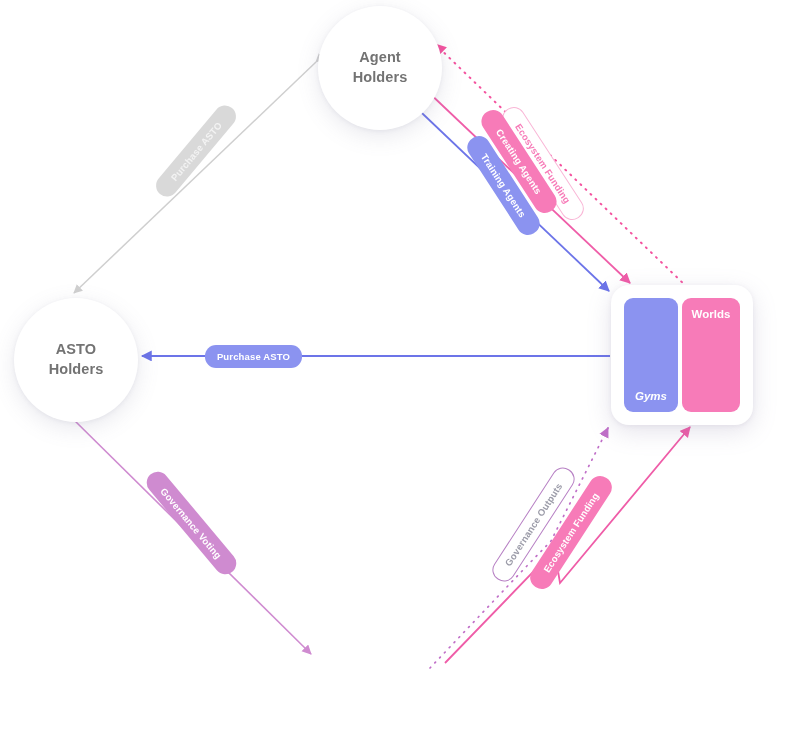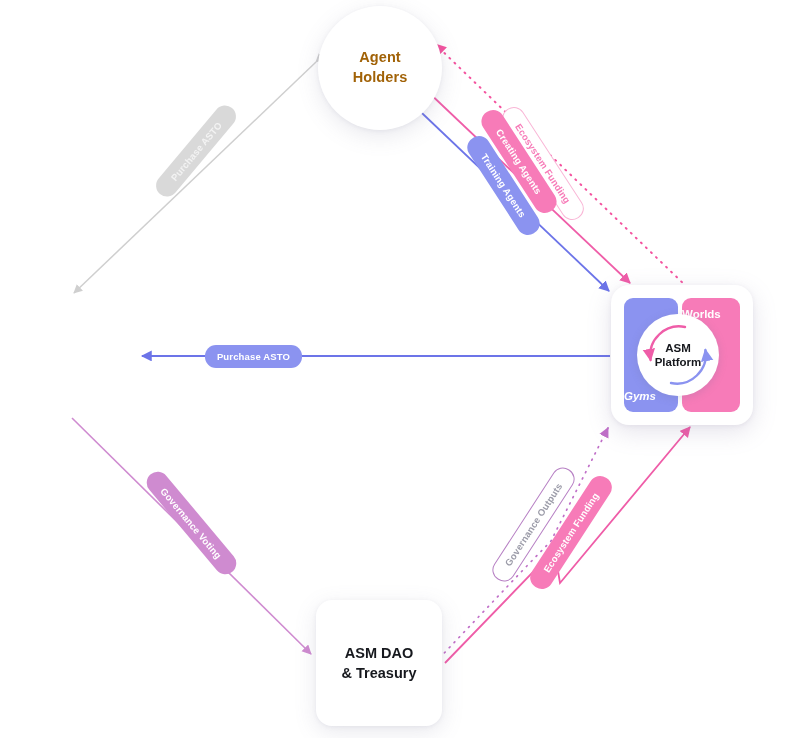--- a/index.html
+++ b/index.html
@@ -14,21 +14,21 @@
   svg#wires{position:absolute;left:0;top:0;width:791px;height:738px;}
 
   
   .node-circle{
     position:absolute;
     border-radius:50%;
     background:#ffffff;
     box-shadow:0 6px 22px rgba(120,120,150,.16), 0 1px 4px rgba(120,120,150,.10);
     display:flex;align-items:center;justify-content:center;
     text-align:center;
-    color:#a16207;
+    color:#737373;
     font-size:14.5px;
     font-weight:700;
     line-height:1.35;
     letter-spacing:.1px;
   }
   #node-agent-owners{left:318px;top:6px;width:124px;height:124px;}
   #node-asto-holders{left:14px;top:298px;width:124px;height:124px;}
 
   
   .node-box{
@@ -50,21 +50,21 @@
     position:absolute;left:611px;top:285px;width:142px;height:140px;
     background:#ffffff;border-radius:18px;
     box-shadow:0 7px 24px rgba(130,120,160,.20), 0 1px 5px rgba(130,120,160,.12);
   }
   .panel{
     position:absolute;top:13px;height:114px;border-radius:9px;
     color:#ffffff;font-size:11.5px;font-weight:600;
   }
   #panel-gyms{left:13px;width:54px;}
   #panel-worlds{left:71px;width:58px;}
-  .panel-label{position:absolute;left:0;width:100%;text-align:left;}
+  .panel-label{position:absolute;left:0;width:100%;text-align:center;}
   #panel-gyms .panel-label{bottom:10px;font-style:italic;}
   #panel-worlds .panel-label{top:10px;}
 
   #platform-core{
     position:absolute;left:26px;top:29px;width:82px;height:82px;
     border-radius:50%;background:#ffffff;
     box-shadow:0 2px 9px rgba(110,110,150,.22);
     display:flex;align-items:center;justify-content:center;
   }
   #platform-core-text{
@@ -153,54 +153,36 @@
     <path d="M445,663 L535,570 C545,558 556,560 558,571 L560,583 L690,427" fill="none" stroke="#ef5da8" stroke-width="1.8" marker-end="url(#ah-pink)"></path>
   </svg>
 
   <div class="node-circle" id="node-agent-owners">
     <div>
       <span>Agent</span><br>
       <span>Holders</span>
     </div>
   </div>
 
-
-  <div class="node-box" id="node-asm-dao">
+  <div class="node-circle" id="node-asto-holders">
     <div>
-      <span>ASM DAO</span><br>
-      <span>&amp; Treasury</span>
+      <span>ASTO</span><br>
+      <span>Holders</span>
     </div>
   </div>
+
 
   <div id="node-platform">
     <div class="panel" id="panel-gyms" style="background: rgb(139, 147, 240);">
       <span class="panel-label">Gyms</span>
     </div>
     <div class="panel" id="panel-worlds" style="background: rgb(247, 123, 184);">
       <span class="panel-label">Worlds</span>
     </div>
 
-    <div id="platform-core">
-      <svg id="core-arcs" viewBox="0 0 82 82" xmlns="http://www.w3.org/2000/svg">
-        <defs>
-          <marker id="arc-pink" markerWidth="6" markerHeight="6" refX="4.6" refY="2.6" orient="auto">
-            <path d="M0,0 L5.2,2.6 L0,5.2 z" fill="#ef5da8"></path>
-          </marker>
-          <marker id="arc-purple" markerWidth="6" markerHeight="6" refX="4.6" refY="2.6" orient="auto">
-            <path d="M0,0 L5.2,2.6 L0,5.2 z" fill="#8b93f0"></path>
-          </marker>
-        </defs>
-        <path d="M48,13 A29,29 0 0 0 13.6,46" fill="none" stroke="#ef5da8" stroke-width="2.4" stroke-linecap="round" marker-end="url(#arc-pink)"></path>
-        <path d="M34,69 A29,29 0 0 0 68.4,36" fill="none" stroke="#8b93f0" stroke-width="2.4" stroke-linecap="round" marker-end="url(#arc-purple)"></path>
-      </svg>
-      <div id="platform-core-text">
-        <span>ASM</span><br>
-        <span>Platform</span>
-      </div>
-    </div>
   </div>
 
   <div class="edge-label lab-filled-gray" id="label-purchase-asto-diag">Purchase ASTO</div>
 
   <div class="edge-label lab-outline-pink" id="label-ecosystem-funding-top">Ecosystem Funding</div>
 
   <div class="edge-label lab-filled-pink" id="label-creating-agents">Creating Agents</div>
 
   <div class="edge-label lab-filled-purple" id="label-training-agents">Training Agents</div>
 

